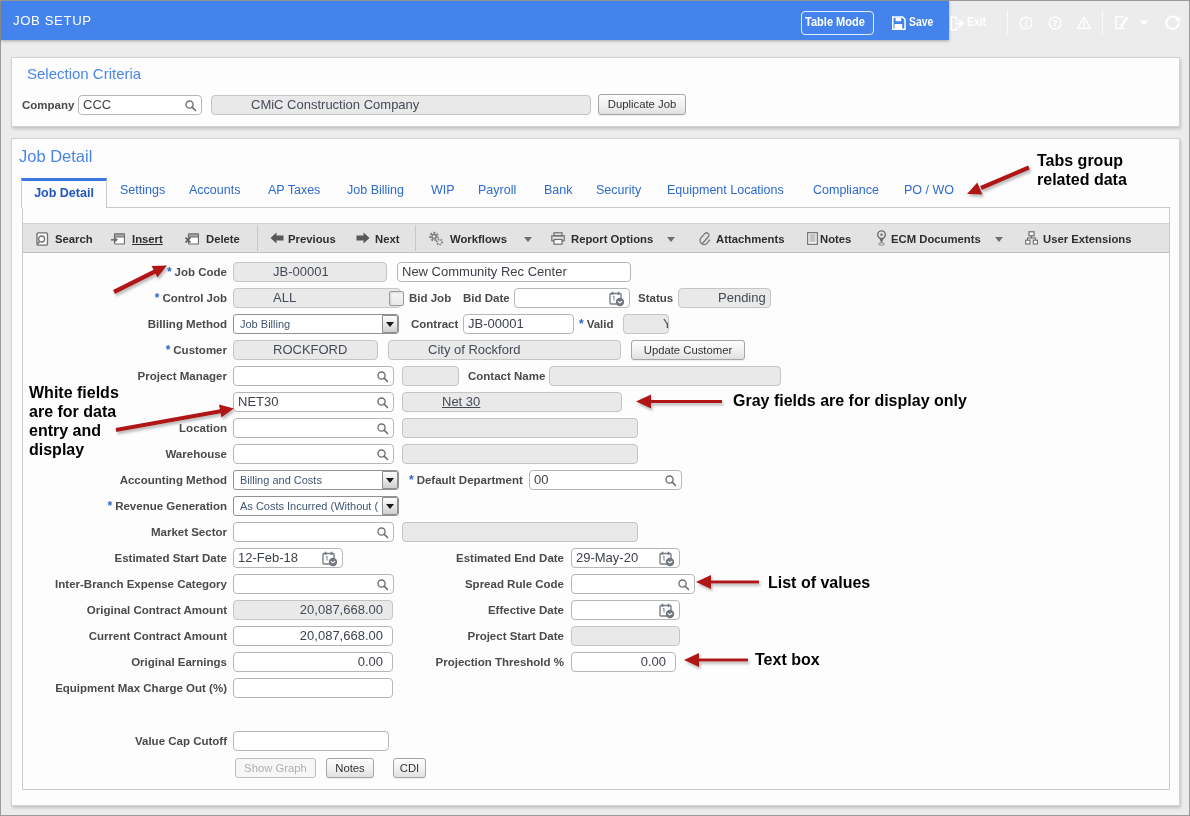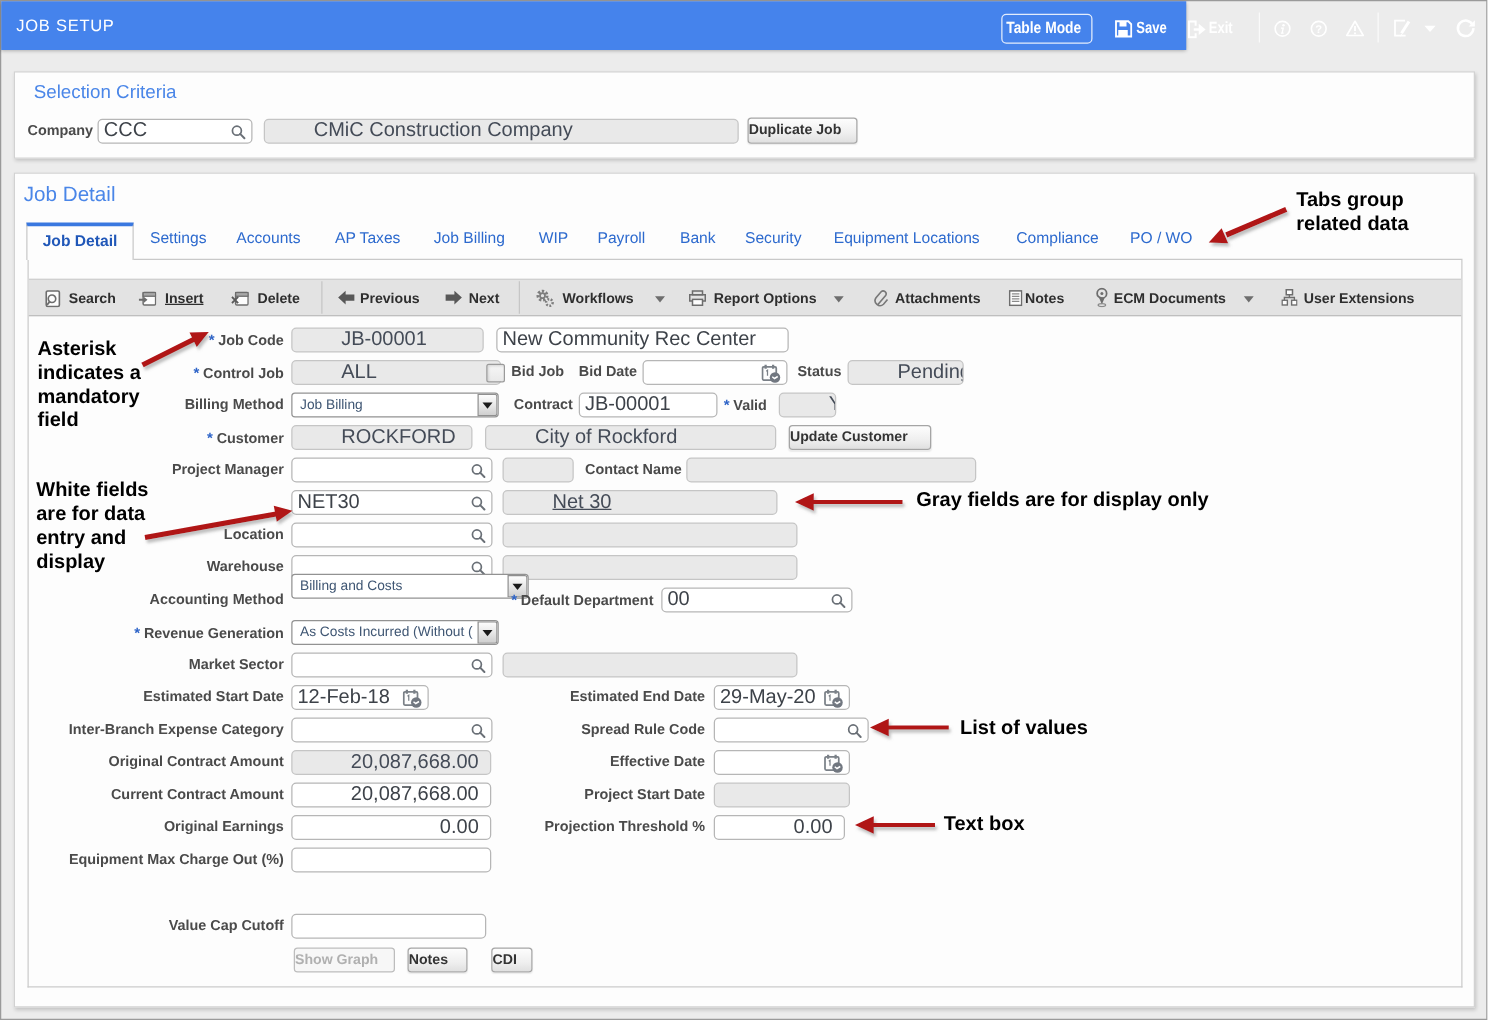--- a/index.html
+++ b/index.html
@@ -19,29 +19,29 @@
 #tabline { position:absolute; left:21px; top:206px; width:1148px; height:1px; background:#c9c9c9; }
 #content { position:absolute; left:21px; top:207px; width:1148px; height:582px; background:#fdfdfd; border:1px solid #ccc; border-top:none; }
 #toolbar { position:absolute; left:22px; top:222px; width:1146px; height:30px; background:#e3e3e3; border-top:1px solid #d0d0d0; border-bottom:1px solid #bfbfbf; }
 .ti { position:absolute; top:231px; font-size:11.3px; font-weight:bold; color:#2e2e2e; line-height:14px; }
 .tico { position:absolute; }
 .tbsep { position:absolute; top:224px; width:1px; height:26px; background:#c6c6c6; }
 .tdd { position:absolute; width:0; height:0; border-left:4.5px solid transparent; border-right:4.5px solid transparent; border-top:5px solid #6e6e6e; top:236px; }
 .lb { position:absolute; width:200px; text-align:right; font-weight:bold; font-size:11.5px; color:#4a4a4a; line-height:20px; white-space:nowrap; }
 .lbl { position:absolute; font-weight:bold; font-size:11.5px; color:#4a4a4a; line-height:20px; white-space:nowrap; }
 .ast { color:#2e64c8; font-style:normal; font-weight:bold; margin-right:3px; font-size:12px; }
-.f { position:absolute; height:20px; background:#fff; border:1px solid #b6b6b6; border-radius:4px; font-size:16px; color:#3d4249; line-height:17px; padding:0 5px 0 4px; white-space:nowrap; overflow:hidden; }
+.f { position:absolute; height:20px; background:#fff; border:1px solid #b6b6b6; border-radius:4px; font-size:13px; color:#3d4249; line-height:17px; padding:0 5px 0 4px; white-space:nowrap; overflow:hidden; }
 .g { background:#e9e9e9; border-color:#c5c5c5; color:#444b57;padding-left:39px; }
 .rt { text-align:right; padding-right:9px; }
 .mag { position:absolute; right:4px; top:3px; }
 .cal { position:absolute; right:4px; top:2px; }
 .combo { position:absolute; height:20px; background:#fff; border:1px solid #929292; border-radius:3px; font-size:11px; color:#3f5673; line-height:16px; padding:1px 20px 0 6px; white-space:nowrap; overflow:hidden; }
 .cbtn { position:absolute; right:0px; top:0px; width:16px; height:18px; background:linear-gradient(180deg,#fdfdfd,#e8e8e8 50%,#cfcfcf); border:1px solid #8f8f8f; border-radius:0 2px 2px 0; }
 .cbtn:after { content:""; position:absolute; left:2.5px; top:6px; width:0; height:0; border-left:4.5px solid transparent; border-right:4.5px solid transparent; border-top:5.5px solid #1a1a1a; }
-.btn { position:absolute; height:20px; background:linear-gradient(180deg,#fdfdfd,#efefef 60%,#e0e0e0); border:1px solid #a5a5a5; border-radius:3px; font-size:11.3px; font-weight:bold; color:#333; line-height:18px; box-shadow:0 1px 1px rgba(0,0,0,.07); }
+.btn { position:absolute; height:20px; background:linear-gradient(180deg,#fdfdfd,#efefef 60%,#e0e0e0); border:1px solid #a5a5a5; border-radius:3px; font-size:11.3px; font-weight:normal; color:#333; text-align:center; line-height:18px; box-shadow:0 1px 1px rgba(0,0,0,.07); }
 .btn.dis { background:#f7f7f7; color:#b0b0b0; border-color:#bdbdbd; box-shadow:none; }
 .cb { position:absolute; width:15px; height:15px; background:linear-gradient(180deg,#f6f6f6,#e9e9e9); border:1px solid #9a9a9a; border-radius:2px; box-shadow:inset 1px 1px 2px rgba(0,0,0,.12); }
 .ann { position:absolute; font-size:16px; font-weight:bold; color:#000; line-height:19px; white-space:nowrap; }
 #arrows { position:absolute; left:0; top:0; width:1190px; height:816px; pointer-events:none; }
 </style>
 </head>
 <body>
 <div id="page">
 <div id="topbar">
   <span class="title">JOB SETUP</span>
@@ -234,21 +234,21 @@
 <div class="f g" style="left:401px;top:417px;width:236px;"></div>
 <span class="lb" style="left:26px;top:443px;">Warehouse</span>
 <div class="f" style="left:232px;top:443px;width:161px;">
       <svg class="mag" width="13" height="13" viewBox="0 0 16 16">
         <circle cx="6.8" cy="6.8" r="4.4" fill="none" stroke="#6a7077" stroke-width="1.7"></circle>
         <line x1="10" y1="10" x2="14.2" y2="14.2" stroke="#6a7077" stroke-width="2" stroke-linecap="round"></line>
       </svg>
     </div>
 <div class="f g" style="left:401px;top:443px;width:236px;"></div>
 <span class="lb" style="left:26px;top:469px;">Accounting Method</span>
-<div class="combo" style="left:232px;top:458px;width:190px;">Billing and Costs<span class="cbtn"></span></div>
+<div class="combo" style="left:232px;top:469px;width:166px;">Billing and Costs<span class="cbtn"></span></div>
 <span class="lbl" style="left:408px;top:469px;"><i class="ast">*</i>Default Department</span>
 <div class="f" style="left:528px;top:469px;width:153px;">00<svg class="mag" width="13" height="13" viewBox="0 0 16 16">
         <circle cx="6.8" cy="6.8" r="4.4" fill="none" stroke="#6a7077" stroke-width="1.7"></circle>
         <line x1="10" y1="10" x2="14.2" y2="14.2" stroke="#6a7077" stroke-width="2" stroke-linecap="round"></line>
       </svg></div>
 <span class="lb" style="left:26px;top:495px;"><i class="ast">*</i>Revenue Generation</span>
 <div class="combo" style="left:232px;top:495px;width:166px;">As Costs Incurred (Without (<span class="cbtn"></span></div>
 <span class="lb" style="left:26px;top:521px;">Market Sector</span>
 <div class="f" style="left:232px;top:521px;width:161px;">
       <svg class="mag" width="13" height="13" viewBox="0 0 16 16">
@@ -307,21 +307,20 @@
 <div class="f rt" style="left:232px;top:651px;width:160px;">0.00</div>
 <span class="lb" style="left:363px;top:651px;">Projection Threshold %</span>
 <div class="f rt" style="left:570px;top:651px;width:105px;">0.00</div>
 <span class="lb" style="left:26px;top:677px;">Equipment Max Charge Out (%)</span>
 <div class="f" style="left:232px;top:677px;width:160px;"></div>
 <span class="lb" style="left:26px;top:730px;">Value Cap Cutoff</span>
 <div class="f" style="left:232px;top:730px;width:156px;"></div>
 <div class="btn dis" style="left:234px;top:757px;width:81px;">Show Graph</div>
 <div class="btn" style="left:325px;top:757px;width:48px;">Notes</div>
 <div class="btn" style="left:392px;top:757px;width:33px;">CDI</div>
-<span class="ann" style="left:29px;top:269px;">Asterisk<br>indicates a<br>mandatory<br>field</span>
 <span class="ann" style="left:28px;top:382px;">White fields<br>are for data<br>entry and<br>display</span>
 <span class="ann" style="left:732px;top:390px;">Gray fields are for display only</span>
 <span class="ann" style="left:1036px;top:150px;">Tabs group<br>related data</span>
 <span class="ann" style="left:767px;top:572px;">List of values</span>
 <span class="ann" style="left:754px;top:649px;">Text box</span>
 <svg id="arrows" viewBox="0 0 1190 816">
   <defs>
         <filter id="ash" x="-30%" y="-30%" width="180%" height="180%">
           <feDropShadow dx="1.5" dy="2.5" stdDeviation="1.2" flood-color="#888" flood-opacity="0.55"></feDropShadow>
         </filter>

